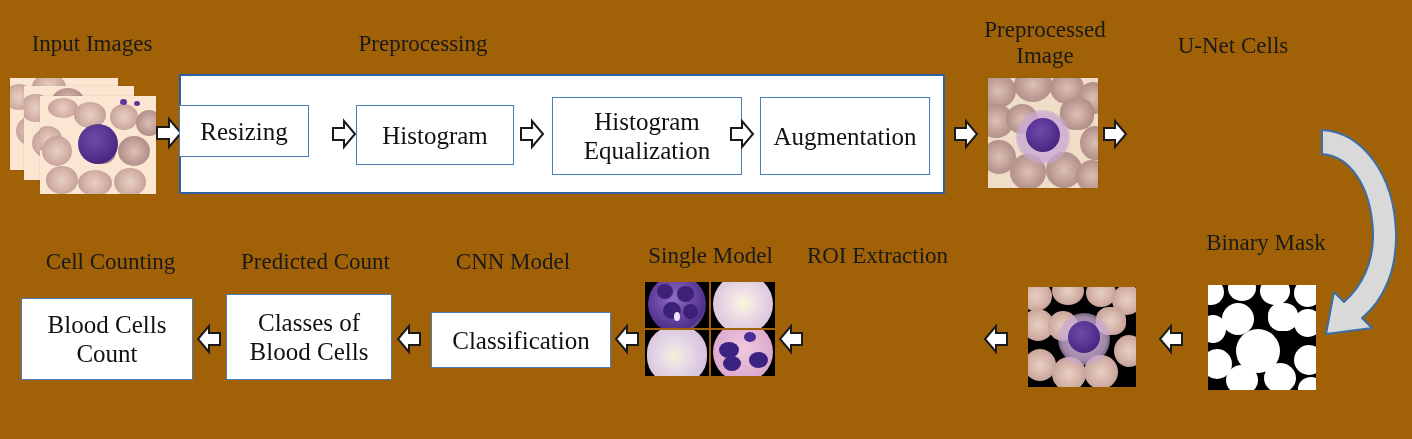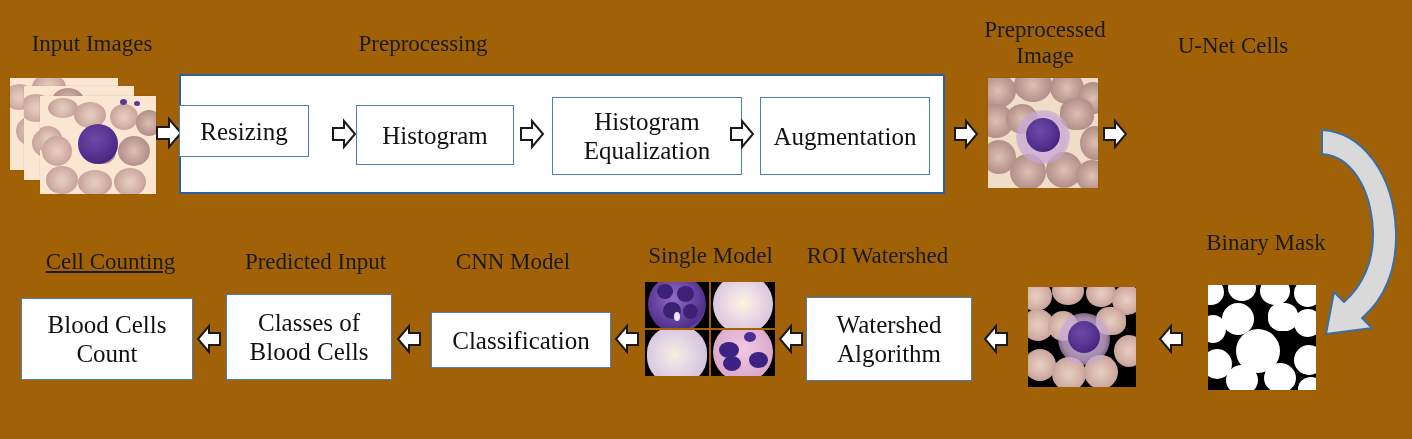--- a/index.html
+++ b/index.html
@@ -226,29 +226,29 @@
                L 56,216
                L 10,222
                L 18,180
                L 28,190
                C 46,174 58,150 57,120
                C 55,74 34,44 6,42
                Z" fill="#d9d9d9" stroke="#3a6ea5" stroke-width="2" stroke-linejoin="round"></path>
     </svg>
   </div>
 
-  <div class="lbl" style="left:28px; top:249px; width:165px;text-decoration:underline;">Cell Counting</div>
-
-  <div class="lbl" style="left:228px; top:249px; width:175px;">Predicted Input</div>
+  <div class="lbl" style="left:28px; top:249px; width:165px;">Cell Counting</div>
+
+  <div class="lbl" style="left:228px; top:249px; width:175px;">Predicted Count</div>
 
   <div class="lbl" style="left:443px; top:249px; width:140px;">CNN Model</div>
 
   <div class="lbl" style="left:638px; top:243px; width:145px;">Single Model</div>
 
-  <div class="lbl" style="left:790px; top:243px; width:175px;">ROI Watershed</div>
+  <div class="lbl" style="left:790px; top:243px; width:175px;">ROI Extraction</div>
 
 
   <div class="lbl" style="left:1196px; top:230px; width:140px;">Binary Mask</div>
 
   <div class="box" style="left:21px; top:298px; width:172px; height:82px;">Blood Cells
 Count</div>
 
   <div class="arrow" style="left:196px; top:323px; width:26px; height:32px;">
     <svg width="26" height="32" viewBox="0 0 26 32">
       <path d="M24,10 L13,10 L13,3 L2,16 L13,29 L13,22 L24,22 Z" fill="#ffffff" stroke="#1a1a1a" stroke-width="2" stroke-linejoin="miter"></path>
@@ -303,22 +303,20 @@
       <div style="position:absolute; left:33px; top:2px; width:12px; height:10px; border-radius:50%; background:#4a2d95;"></div>
     </div>
   </div>
 
   <div class="arrow" style="left:778px; top:323px; width:26px; height:32px;">
     <svg width="26" height="32" viewBox="0 0 26 32">
       <path d="M24,10 L13,10 L13,3 L2,16 L13,29 L13,22 L24,22 Z" fill="#ffffff" stroke="#1a1a1a" stroke-width="2" stroke-linejoin="miter"></path>
     </svg>
   </div>
 
-  <div class="box" style="left:806px; top:297px; width:166px; height:84px;">Watershed
-Algorithm</div>
 
   <div class="arrow" style="left:983px; top:323px; width:26px; height:32px;">
     <svg width="26" height="32" viewBox="0 0 26 32">
       <path d="M24,10 L13,10 L13,3 L2,16 L13,29 L13,22 L24,22 Z" fill="#ffffff" stroke="#1a1a1a" stroke-width="2" stroke-linejoin="miter"></path>
     </svg>
   </div>
 
   <div class="imgframe blackbg" style="left:1028px; top:287px; width:108px; height:100px;">
     <div class="rbc" style="left:-8px; top:-6px; width:32px; height:30px;"></div>
     <div class="rbc" style="left:24px; top:-10px; width:32px; height:28px;"></div>

